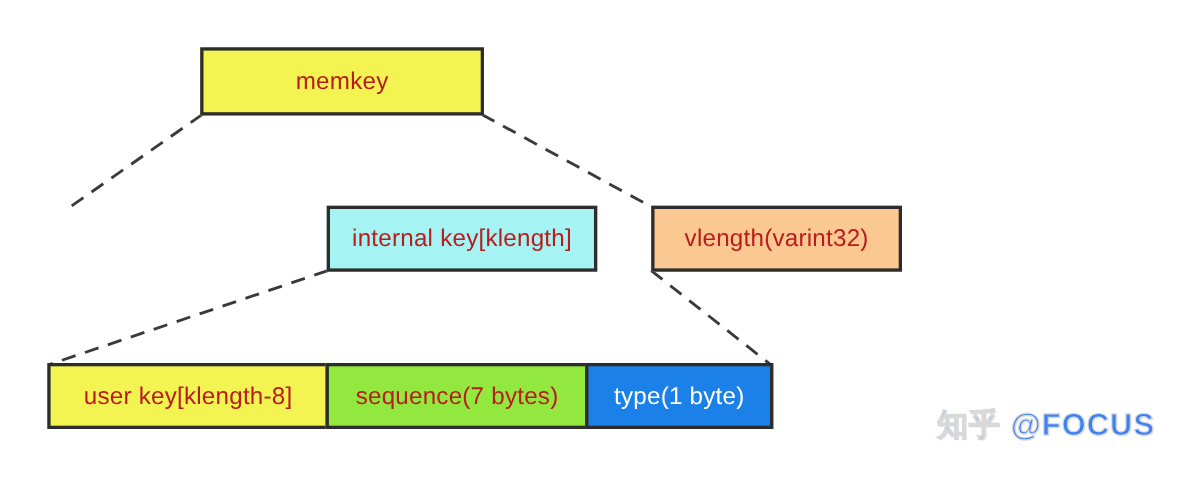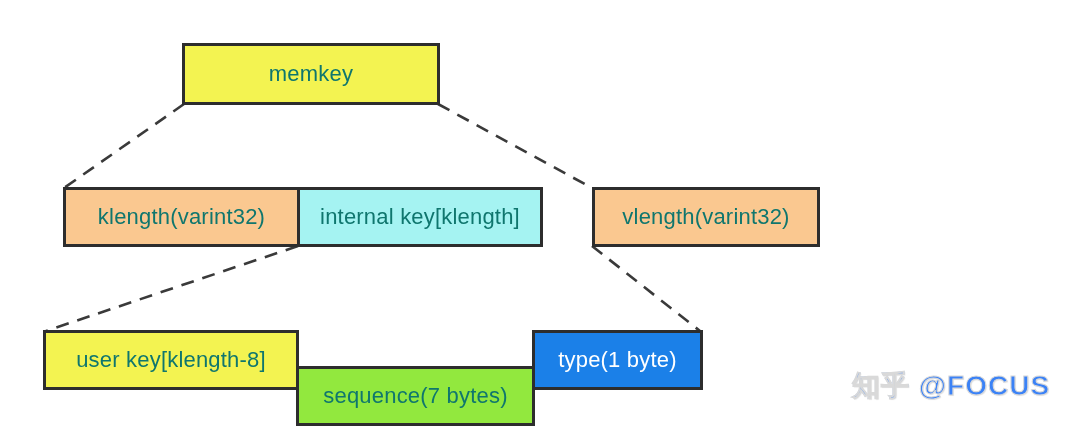--- a/index.html
+++ b/index.html
@@ -29,35 +29,35 @@
     stroke-dasharray: 13 9;
   }
   .box {
     position: absolute;
     box-sizing: border-box;
     border: 3px solid #2d2d2d;
     display: flex;
     align-items: center;
     justify-content: center;
     font-size: 22px;
-    color: #0f766e;
+    color: #b91c1c;
     z-index: 1;
     white-space: nowrap;
     letter-spacing: 0.2px;
   }
   
   .box-memkey   { left: 182px; top: 43px;  width: 258px; height: 62px; }
   
   .box-klength  { left: 63px;  top: 187px; width: 237px; height: 60px; }
   .box-internal { left: 297px; top: 187px; width: 246px; height: 60px; }
   .box-vlength  { left: 592px; top: 187px; width: 228px; height: 60px; }
   .box-value    { left: 817px; top: 187px; width: 221px; height: 60px; }
   
   .box-userkey  { left: 43px;  top: 330px; width: 256px; height: 60px; }
-  .box-sequence { left: 296px; top: 330px; width: 239px; height: 60px; margin-top: 36px; }
+  .box-sequence { left: 296px; top: 330px; width: 239px; height: 60px; }
   .box-type     { left: 532px; top: 330px; width: 171px; height: 60px; }
 
   .watermark {
     position: absolute;
     left: 852px;
     top: 367px;
     z-index: 2;
     font-size: 28px;
     font-weight: bold;
     color: #3b82f6;
@@ -74,21 +74,20 @@
 
   <svg class="connectors" viewBox="0 0 1080 435">
     <line class="connector" x1="184" y1="104" x2="64" y2="188" style="stroke: rgb(58, 58, 58);"></line>
     <line class="connector" x1="438" y1="104" x2="592" y2="188" style="stroke: rgb(58, 58, 58);"></line>
     <line class="connector" x1="298" y1="246" x2="46" y2="331" style="stroke: rgb(58, 58, 58);"></line>
     <line class="connector" x1="592" y1="246" x2="700" y2="331" style="stroke: rgb(58, 58, 58);"></line>
   </svg>
 
   <div class="box box-memkey" style="background: rgb(243, 243, 81);">memkey</div>
 
-  <div class="box box-klength" style="background: rgb(250, 200, 144);">klength(varint32)</div>
 
   <div class="box box-internal" style="background: rgb(165, 243, 242);">internal key[klength]</div>
 
   <div class="box box-vlength" style="background: rgb(250, 200, 144);">vlength(varint32)</div>
 
 
   <div class="box box-userkey" style="background: rgb(243, 243, 81);">user key[klength-8]</div>
 
   <div class="box box-sequence" style="background: rgb(146, 232, 62);">sequence(7 bytes)</div>
 

